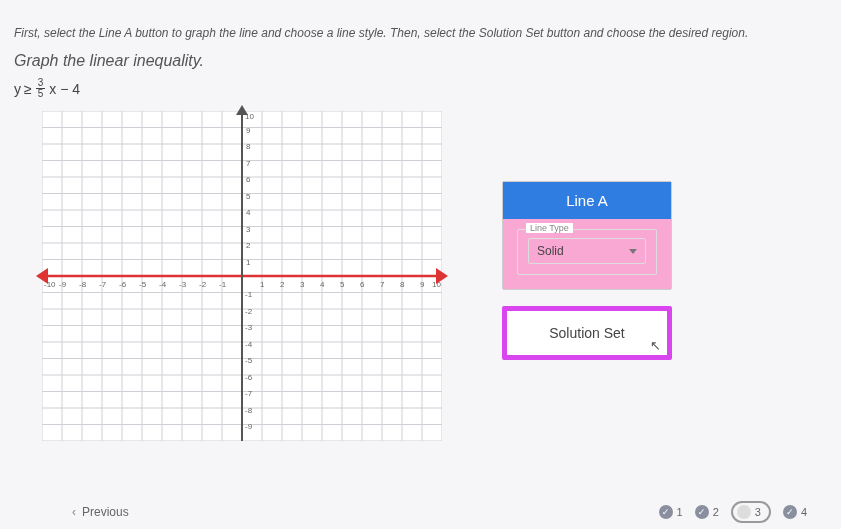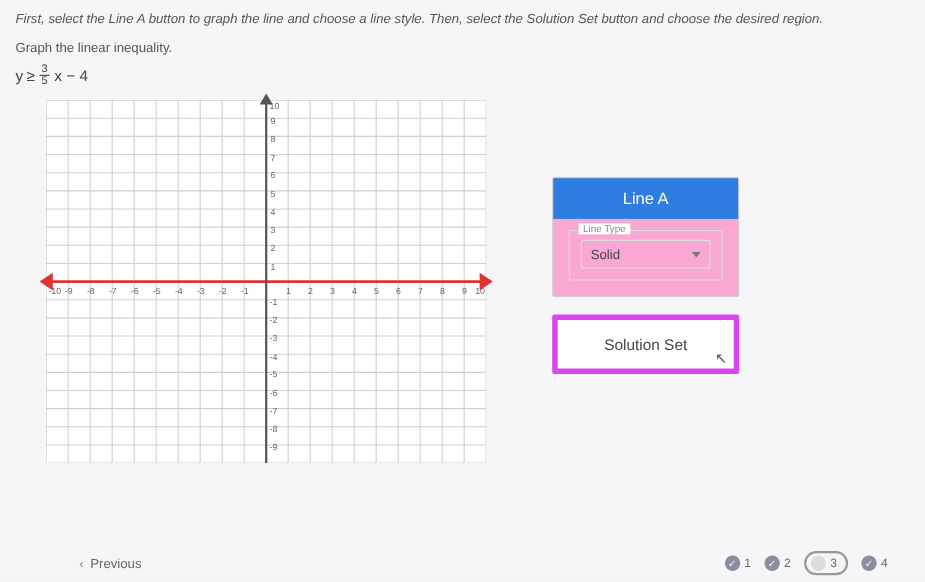--- a/index.html
+++ b/index.html
@@ -6,33 +6,34 @@
   body {
     font-family: Arial, Helvetica, sans-serif;
     background: #f6f6f8;
     color: #444;
     width: 841px;
     height: 529px;
     overflow: hidden;
     position: relative;
     filter: blur(0.4px);
   }
-  .page { padding: 8px 14px 0 14px; }
+  .page { padding: 8px 14px 0 14px; margin-top: 16px; }
   .instr {
     font-size: 12px;
     color: #555;
     line-height: 1.5;
     margin-bottom: 10px;
     font-style: italic;
     filter: blur(0.6px);
   }
   .prompt {
-    font-size: 12px;
+    font-size: 16px;
     color: #555;
     margin-bottom: 8px;
+    font-style: italic;
   }
   .ineq {
     font-size: 14px;
     color: #444;
     margin-bottom: 6px;
     display: flex;
     align-items: center;
     gap: 3px;
   }
   .frac {

